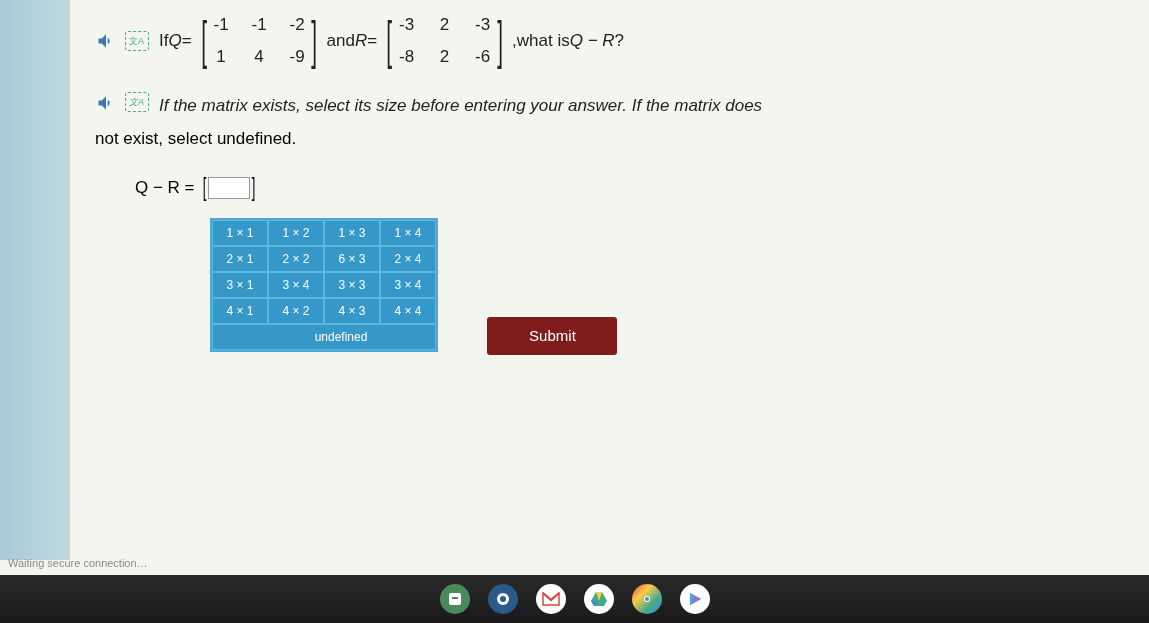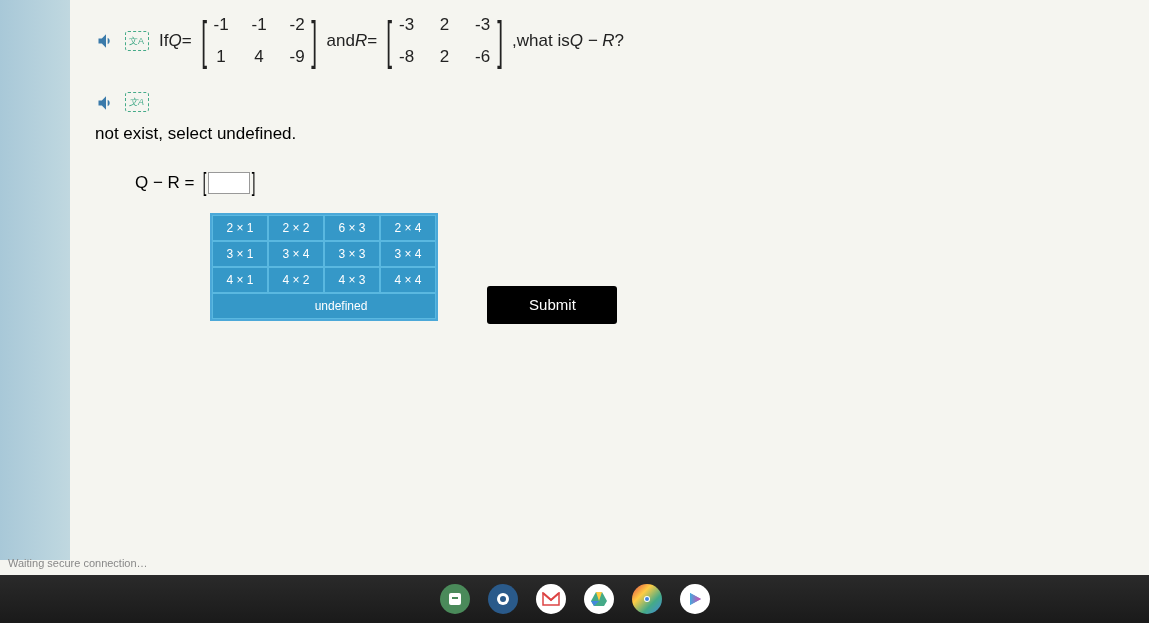--- a/index.html
+++ b/index.html
@@ -146,21 +146,21 @@
       justify-content: center;
       border: 1px solid #5ab8e0;
       cursor: pointer;
       padding-left: 34px;
     }
     .submit-btn {
       margin-left: 45px;
       margin-top: 45px;
       width: 130px;
       height: 38px;
-      background: #000000;
+      background: #7f1d1d;
       color: #fff;
       border: none;
       border-radius: 3px;
       font-size: 15px;
       cursor: pointer;
     }
     .taskbar {
       position: absolute;
       bottom: 0;
       left: 0;
@@ -267,33 +267,40 @@
     <span class="audio-icon">
       <svg viewBox="0 0 24 24" width="20" height="20">
           <path fill="#3a7aaa" d="M3 9v6h4l5 5V4L7 9H3zm13.5 3a4.5 4.5 0 0 0-2.5-4v8a4.5 4.5 0 0 0 2.5-4z"></path>
         </svg>
     </span>
     <span class="lang-icon">
       <svg viewBox="0 0 24 20" width="22" height="18">
           <text x="3" y="13" font-size="10" fill="#4a8">文A</text>
         </svg>
     </span>
+    <span class="instruction-text">If the matrix exists, select its size before entering your answer. If the matrix does</span>
   </div>
   <div class="instruction-text" style="font-size:17px;margin-top:2px">not exist, select undefined.</div>
 
   <div class="answer-line">
     <span>Q − R = </span>
     <span class="answer-box">
       <span class="small-bracket">[</span>
       <span class="input-cell"></span>
       <span class="small-bracket">]</span>
     </span>
   </div>
 
   <div class="size-grid">
+    <div class="size-row">
+      <div class="size-cell">1 × 1</div>
+      <div class="size-cell">1 × 2</div>
+      <div class="size-cell">1 × 3</div>
+      <div class="size-cell">1 × 4</div>
+    </div>
     <div class="size-row">
       <div class="size-cell">2 × 1</div>
       <div class="size-cell">2 × 2</div>
       <div class="size-cell">6 × 3</div>
       <div class="size-cell">2 × 4</div>
     </div>
     <div class="size-row">
       <div class="size-cell">3 × 1</div>
       <div class="size-cell">3 × 4</div>
       <div class="size-cell">3 × 3</div>

